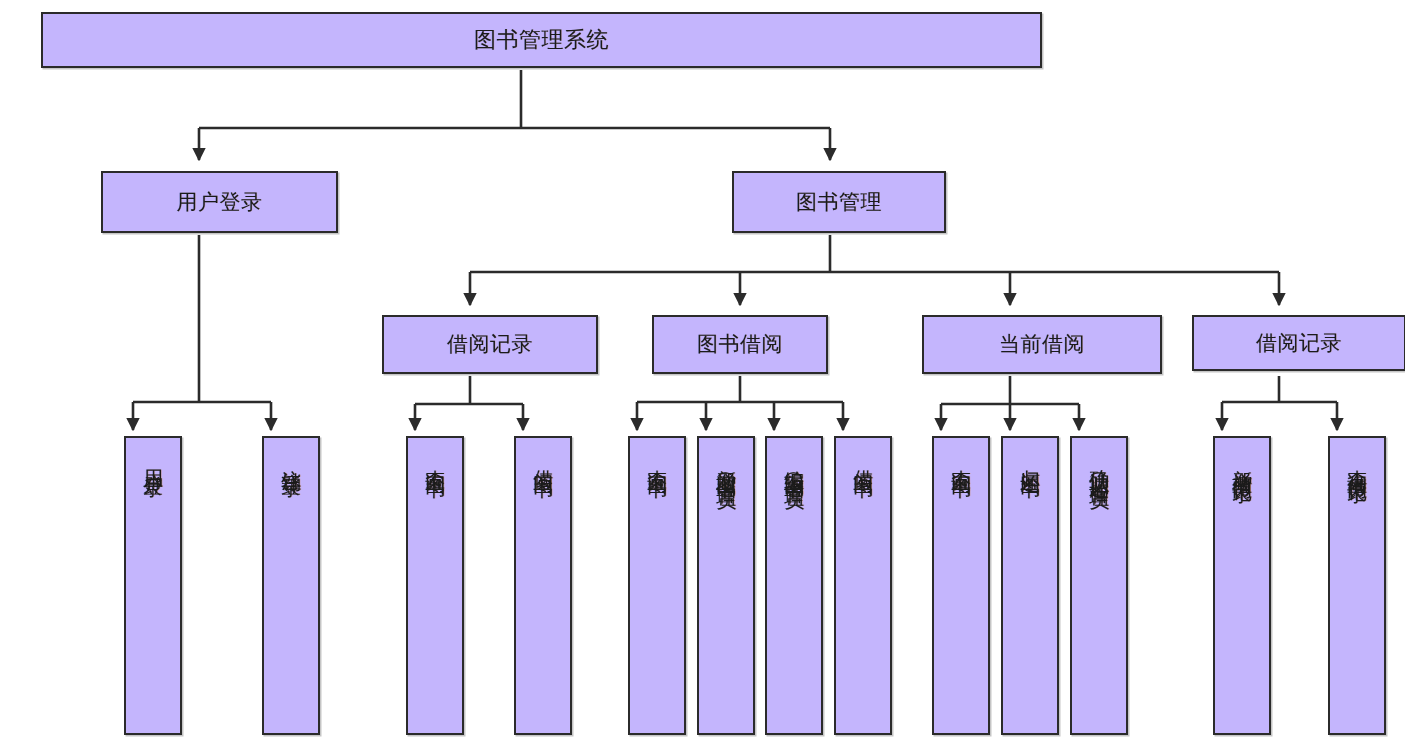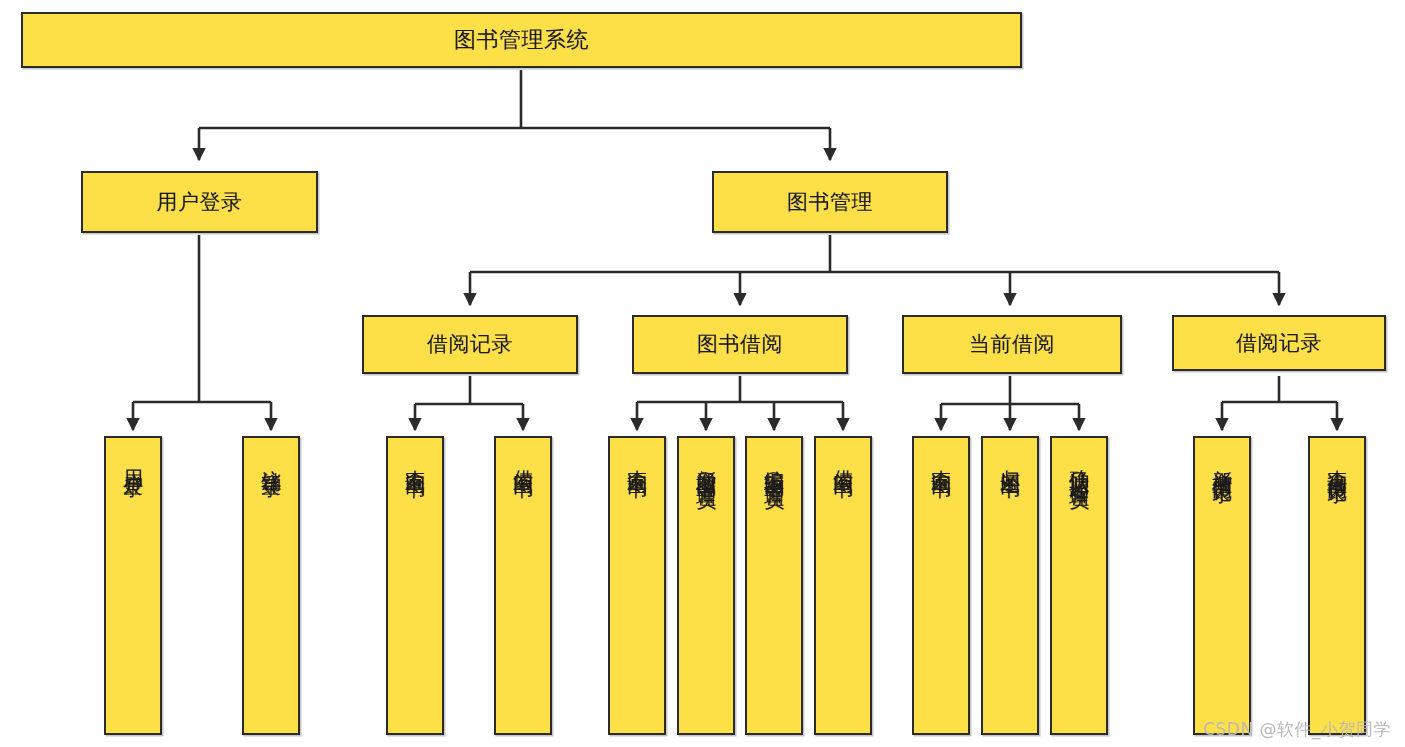--- a/index.html
+++ b/index.html
@@ -24,25 +24,26 @@
     left: 0;
     top: 0;
     width: 1405px;
     height: 747px;
     pointer-events: none;
   }
   .node {
     position: absolute;
     box-sizing: border-box;
     border: 2px solid #2b2b2b;
-    background: #fde047;
+    background: #c4b5fd;
     display: flex;
     align-items: center;
     justify-content: center;
     box-shadow: 1.5px 1.5px 0 rgba(150,150,150,0.55);
+    margin-left: 20px;
   }
   .node .label {
     font-size: 21px;
     line-height: 1.18;
     color: #1b1b1b;
     letter-spacing: 0.5px;
     white-space: nowrap;
     text-shadow: 0.6px 0 rgba(200,120,40,0.30), -0.6px 0 rgba(70,120,210,0.30);
   }
   
@@ -129,31 +130,31 @@
     </g>
   </svg>
 
   <div class="node root" style="left:21px; top:12px; width:1001px; height:56px;">
     <span class="label">图书管理系统</span>
   </div>
 
   <div class="node branch" style="left:81px; top:171px; width:237px; height:62px;">
     <span class="label">用户登录</span>
   </div>
-  <div class="node branch" style="left:712px; top:171px; width:236px; height:62px;">
+  <div class="node branch" style="left:712px; top:171px; width:214px; height:62px;">
     <span class="label">图书管理</span>
   </div>
 
   <div class="node branch" style="left:362px; top:315px; width:216px; height:59px;">
     <span class="label">借阅记录</span>
   </div>
-  <div class="node branch" style="left:632px; top:315px; width:216px; height:59px;">
+  <div class="node branch" style="left:632px; top:315px; width:176px; height:59px;">
     <span class="label">图书借阅</span>
   </div>
-  <div class="node branch" style="left:902px; top:315px; width:220px; height:59px;">
+  <div class="node branch" style="left:902px; top:315px; width:240px; height:59px;">
     <span class="label">当前借阅</span>
   </div>
   <div class="node branch" style="left:1172px; top:315px; width:214px; height:56px;">
     <span class="label">借阅记录</span>
   </div>
 
   <div class="node leaf" style="left:104px; top:436px; width:58px; height:299px;">
     <span class="label">用户登录</span>
   </div>
   <div class="node leaf" style="left:242px; top:436px; width:58px; height:299px;">
@@ -190,15 +191,14 @@
     <span class="label">确认归还（管理员）</span>
   </div>
 
   <div class="node leaf" style="left:1193px; top:436px; width:58px; height:299px;">
     <span class="label">新增借阅记录</span>
   </div>
   <div class="node leaf" style="left:1308px; top:436px; width:58px; height:299px;">
     <span class="label">查询借阅记录</span>
   </div>
 
-  <div class="watermark">CSDN @软件_小贺同学</div>
 
 </div>
 
 </body></html>

